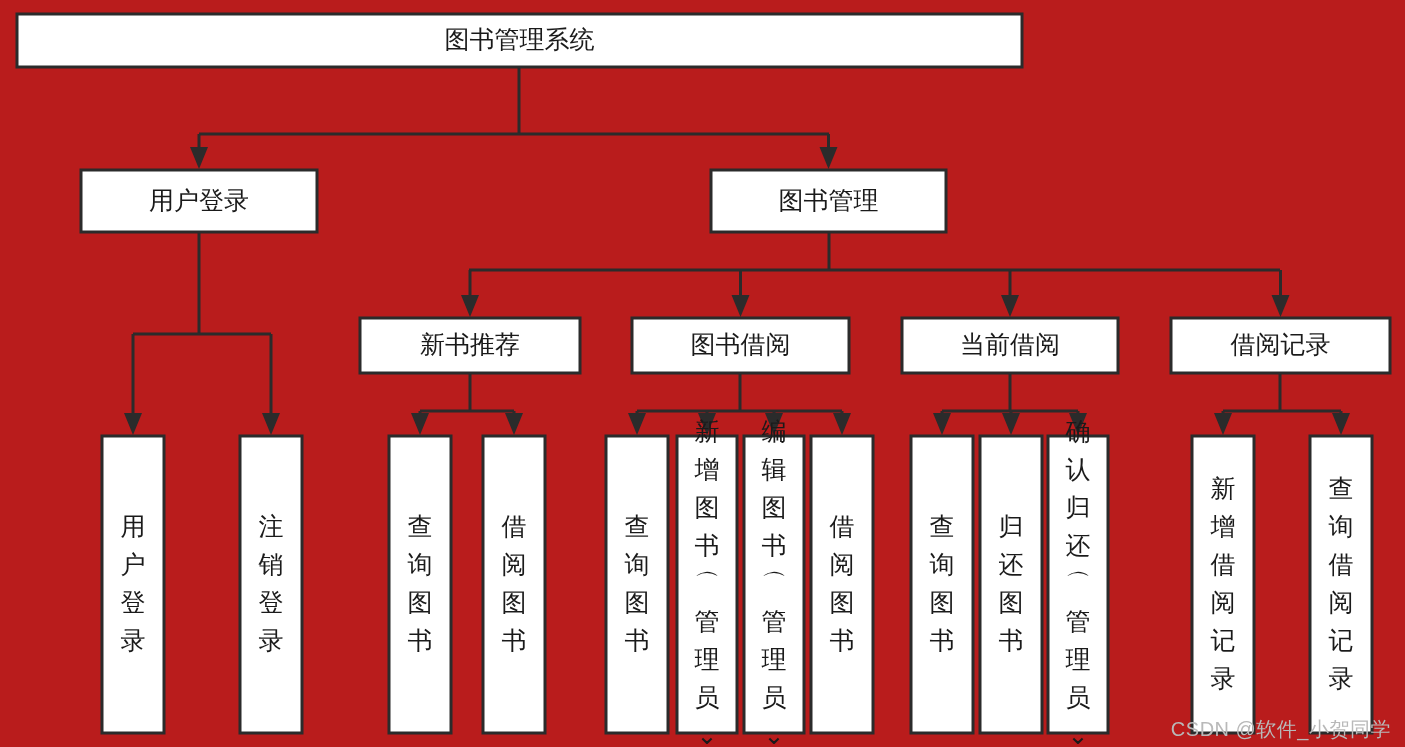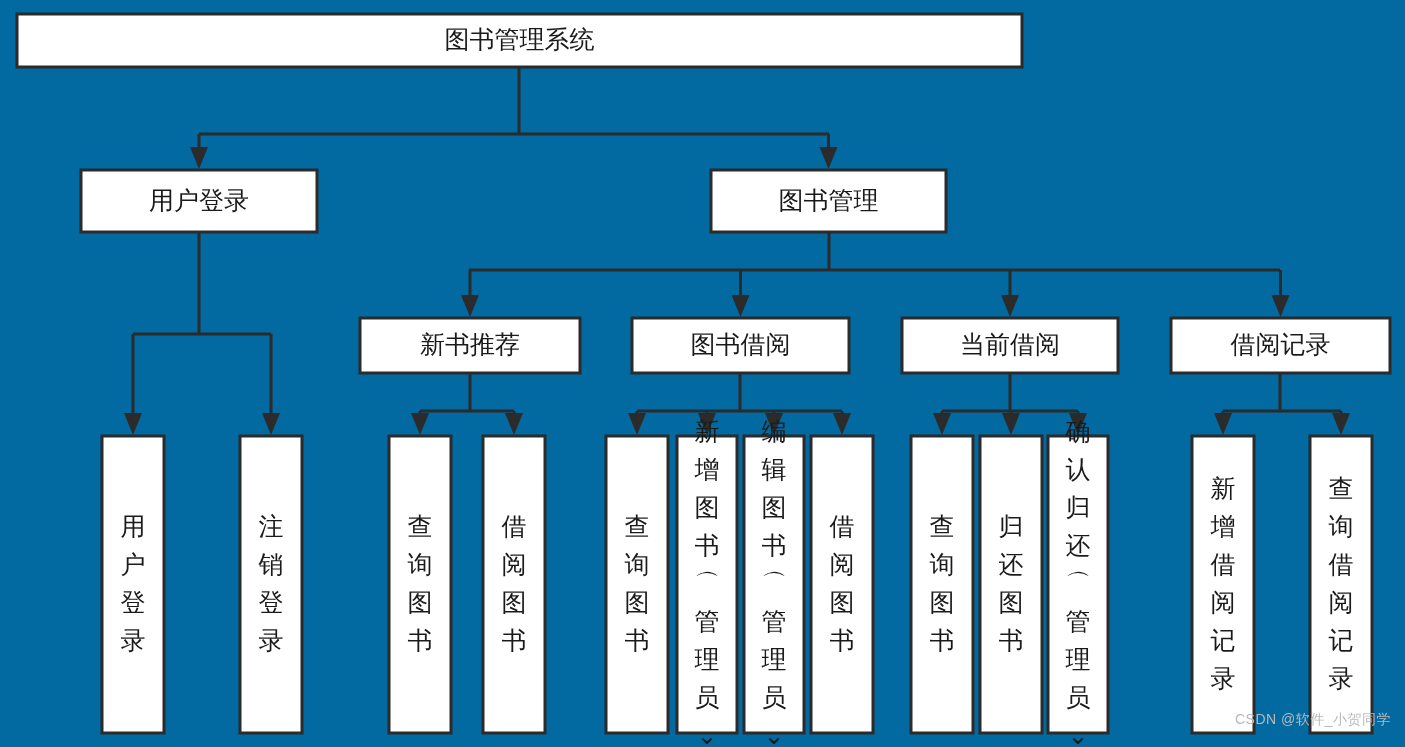--- a/index.html
+++ b/index.html
@@ -8,21 +8,21 @@
     padding: 0;
     background: #ffffff;
   }
   body {
     font-family: "Liberation Sans", "DejaVu Sans", sans-serif;
   }
   #diagram-root {
     position: relative;
     width: 1405px;
     height: 747px;
-    background: #0369a1;
+    background: #b91c1c;
     overflow: hidden;
   }
   svg#tree-svg {
     position: absolute;
     left: 0;
     top: 0;
     width: 1405px;
     height: 747px;
     display: block;
   }
@@ -53,23 +53,23 @@
     font-family: "Liberation Sans", "DejaVu Sans", sans-serif;
     font-size: 25px;
     fill: #1a1a1a;
     text-anchor: middle;
     dominant-baseline: middle;
     white-space: pre;
   }
   .watermark {
     position: absolute;
     right: 14px;
-    bottom: 18px;
-    font-family: "Liberation Sans", "DejaVu Sans", sans-serif;
-    font-size: 14px;
+    bottom: 4px;
+    font-family: "Liberation Sans", "DejaVu Sans", sans-serif;
+    font-size: 20px;
     color: #b9b9b9;
     letter-spacing: 0.5px;
     user-select: none;
     pointer-events: none;
   }
 </style>
 </head>
 <body>
 
 <div id="diagram-root">

